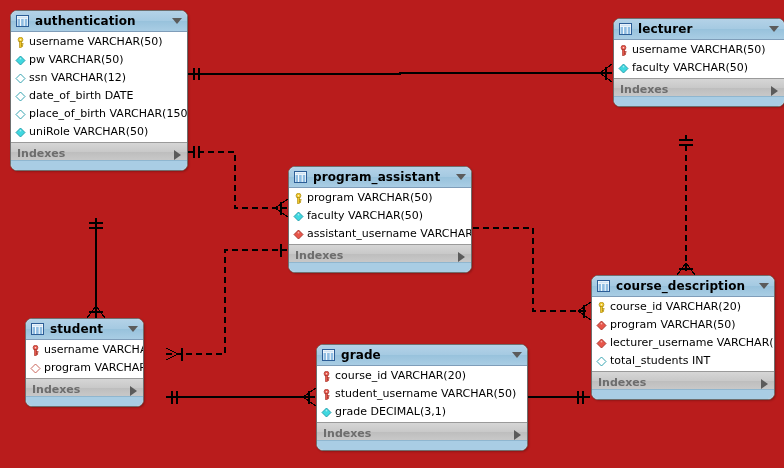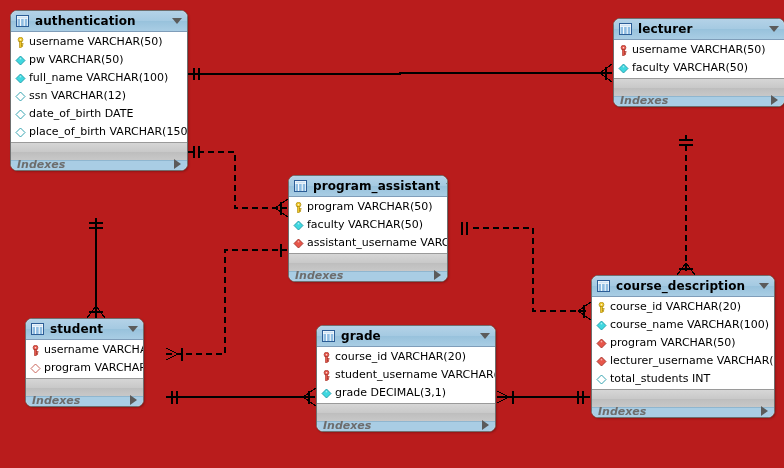--- a/index.html
+++ b/index.html
@@ -106,23 +106,22 @@
     color: #000000;
     line-height: 12px;
   }
 
   .tbl-indexes {
     height: 18px;
     box-sizing: border-box;
     background: linear-gradient(to bottom, #d6d6d6 0%, #c9c9c9 50%, #bdbdbd 51%, #c8c8c8 100%);
     border-top: 1px solid #9a9a9a;
     display: flex;
-    align-items: flex-start;
+    align-items: flex-end;
     padding: 16px 6px 0 6px;
-    font-style: italic;
   }
 
   .idx-label {
     font-size: 11px;
     font-weight: bold;
     color: #6d6d6d;
     flex: 1 1 auto;
     line-height: 12px;
   }
 
@@ -250,52 +249,52 @@
             <svg class="col-ico" viewBox="0 0 11 11" xmlns="http://www.w3.org/2000/svg">
               <polygon points="5.5,1 10,5.5 5.5,10 1,5.5" fill="#3fd8e0" stroke="#1f9aa8" stroke-width="0.9" stroke-linejoin="round"></polygon>
               <polygon points="5.5,2.4 6.6,4 5.5,4.6 4.4,4" fill="#ffffff" fill-opacity="0.55"></polygon>
             </svg>
           </span>
           <span class="col-name">pw VARCHAR(50)</span>
         </div>
         <div class="col-row">
           <span>
             <svg class="col-ico" viewBox="0 0 11 11" xmlns="http://www.w3.org/2000/svg">
+              <polygon points="5.5,1 10,5.5 5.5,10 1,5.5" fill="#ffffff" stroke="#1f9aa8" stroke-width="0.9" stroke-linejoin="round"></polygon>
+              <polygon points="5.5,2.4 6.6,4 5.5,4.6 4.4,4" fill="#ffffff" fill-opacity="0.55"></polygon>
+            </svg>
+          </span>
+          <span class="col-name">ssn VARCHAR(12)</span>
+        </div>
+        <div class="col-row">
+          <span>
+            <svg class="col-ico" viewBox="0 0 11 11" xmlns="http://www.w3.org/2000/svg">
+              <polygon points="5.5,1 10,5.5 5.5,10 1,5.5" fill="#ffffff" stroke="#1f9aa8" stroke-width="0.9" stroke-linejoin="round"></polygon>
+              <polygon points="5.5,2.4 6.6,4 5.5,4.6 4.4,4" fill="#ffffff" fill-opacity="0.55"></polygon>
+            </svg>
+          </span>
+          <span class="col-name">date_of_birth DATE</span>
+        </div>
+        <div class="col-row">
+          <span>
+            <svg class="col-ico" viewBox="0 0 11 11" xmlns="http://www.w3.org/2000/svg">
+              <polygon points="5.5,1 10,5.5 5.5,10 1,5.5" fill="#ffffff" stroke="#1f9aa8" stroke-width="0.9" stroke-linejoin="round"></polygon>
+              <polygon points="5.5,2.4 6.6,4 5.5,4.6 4.4,4" fill="#ffffff" fill-opacity="0.55"></polygon>
+            </svg>
+          </span>
+          <span class="col-name">place_of_birth VARCHAR(150)</span>
+        </div>
+        <div class="col-row">
+          <span>
+            <svg class="col-ico" viewBox="0 0 11 11" xmlns="http://www.w3.org/2000/svg">
               <polygon points="5.5,1 10,5.5 5.5,10 1,5.5" fill="#3fd8e0" stroke="#1f9aa8" stroke-width="0.9" stroke-linejoin="round"></polygon>
               <polygon points="5.5,2.4 6.6,4 5.5,4.6 4.4,4" fill="#ffffff" fill-opacity="0.55"></polygon>
             </svg>
           </span>
-          <span class="col-name">full_name VARCHAR(100)</span>
-        </div>
-        <div class="col-row">
-          <span>
-            <svg class="col-ico" viewBox="0 0 11 11" xmlns="http://www.w3.org/2000/svg">
-              <polygon points="5.5,1 10,5.5 5.5,10 1,5.5" fill="#ffffff" stroke="#1f9aa8" stroke-width="0.9" stroke-linejoin="round"></polygon>
-              <polygon points="5.5,2.4 6.6,4 5.5,4.6 4.4,4" fill="#ffffff" fill-opacity="0.55"></polygon>
-            </svg>
-          </span>
-          <span class="col-name">ssn VARCHAR(12)</span>
-        </div>
-        <div class="col-row">
-          <span>
-            <svg class="col-ico" viewBox="0 0 11 11" xmlns="http://www.w3.org/2000/svg">
-              <polygon points="5.5,1 10,5.5 5.5,10 1,5.5" fill="#ffffff" stroke="#1f9aa8" stroke-width="0.9" stroke-linejoin="round"></polygon>
-              <polygon points="5.5,2.4 6.6,4 5.5,4.6 4.4,4" fill="#ffffff" fill-opacity="0.55"></polygon>
-            </svg>
-          </span>
-          <span class="col-name">date_of_birth DATE</span>
-        </div>
-        <div class="col-row">
-          <span>
-            <svg class="col-ico" viewBox="0 0 11 11" xmlns="http://www.w3.org/2000/svg">
-              <polygon points="5.5,1 10,5.5 5.5,10 1,5.5" fill="#ffffff" stroke="#1f9aa8" stroke-width="0.9" stroke-linejoin="round"></polygon>
-              <polygon points="5.5,2.4 6.6,4 5.5,4.6 4.4,4" fill="#ffffff" fill-opacity="0.55"></polygon>
-            </svg>
-          </span>
-          <span class="col-name">place_of_birth VARCHAR(150)</span>
+          <span class="col-name">uniRole VARCHAR(50)</span>
         </div>
       </div>
       <div class="tbl-indexes">
         <span class="idx-label">Indexes</span>
         <span class="idx-arrow"></span>
       </div>
       <div class="tbl-footer"></div>
     </div>
 
   <div class="table-fig" id="tbl-1" style="left: 613px; top: 18px; width: 172px;">
@@ -335,21 +334,21 @@
           <span class="col-name">faculty VARCHAR(50)</span>
         </div>
       </div>
       <div class="tbl-indexes">
         <span class="idx-label">Indexes</span>
         <span class="idx-arrow"></span>
       </div>
       <div class="tbl-footer"></div>
     </div>
 
-  <div class="table-fig" id="tbl-2" style="left: 288px; top: 175px; width: 160px;">
+  <div class="table-fig" id="tbl-2" style="left: 288px; top: 166px; width: 184px;">
       <div class="tbl-header">
         <span>
           <svg class="tbl-icon" viewBox="0 0 13 12" xmlns="http://www.w3.org/2000/svg">
             <rect x="0.5" y="0.5" width="12" height="11" fill="#ffffff" stroke="#2c5d96" stroke-width="1"></rect>
             <rect x="1.5" y="1.5" width="10" height="2" fill="#cfe3f3"></rect>
             <rect x="1.5" y="4" width="2.6" height="7" fill="#8fbde2"></rect>
             <rect x="5.1" y="4" width="2.6" height="7" fill="#8fbde2"></rect>
             <rect x="8.7" y="4" width="2.6" height="7" fill="#8fbde2"></rect>
           </svg>
         </span>
@@ -418,29 +417,20 @@
               <rect x="4.5" y="4.4" width="2" height="6.2" fill="#f2c928" stroke="#a8860a" stroke-width="0.6"></rect>
               <rect x="6.3" y="6.4" width="1.8" height="1.2" fill="#f2c928" stroke="#a8860a" stroke-width="0.5"></rect>
               <rect x="6.3" y="8.6" width="1.5" height="1.1" fill="#f2c928" stroke="#a8860a" stroke-width="0.5"></rect>
             </svg>
           </span>
           <span class="col-name">course_id VARCHAR(20)</span>
         </div>
         <div class="col-row">
           <span>
             <svg class="col-ico" viewBox="0 0 11 11" xmlns="http://www.w3.org/2000/svg">
-              <polygon points="5.5,1 10,5.5 5.5,10 1,5.5" fill="#3fd8e0" stroke="#1f9aa8" stroke-width="0.9" stroke-linejoin="round"></polygon>
-              <polygon points="5.5,2.4 6.6,4 5.5,4.6 4.4,4" fill="#ffffff" fill-opacity="0.55"></polygon>
-            </svg>
-          </span>
-          <span class="col-name">course_name VARCHAR(100)</span>
-        </div>
-        <div class="col-row">
-          <span>
-            <svg class="col-ico" viewBox="0 0 11 11" xmlns="http://www.w3.org/2000/svg">
               <polygon points="5.5,1 10,5.5 5.5,10 1,5.5" fill="#e8564a" stroke="#a33229" stroke-width="0.9" stroke-linejoin="round"></polygon>
               <polygon points="5.5,2.4 6.6,4 5.5,4.6 4.4,4" fill="#ffffff" fill-opacity="0.55"></polygon>
             </svg>
           </span>
           <span class="col-name">program VARCHAR(50)</span>
         </div>
         <div class="col-row">
           <span>
             <svg class="col-ico" viewBox="0 0 11 11" xmlns="http://www.w3.org/2000/svg">
               <polygon points="5.5,1 10,5.5 5.5,10 1,5.5" fill="#e8564a" stroke="#a33229" stroke-width="0.9" stroke-linejoin="round"></polygon>
@@ -503,21 +493,21 @@
           <span class="col-name">program VARCHAR(50)</span>
         </div>
       </div>
       <div class="tbl-indexes">
         <span class="idx-label">Indexes</span>
         <span class="idx-arrow"></span>
       </div>
       <div class="tbl-footer"></div>
     </div>
 
-  <div class="table-fig" id="tbl-5" style="left: 316px; top: 325px; width: 180px;">
+  <div class="table-fig" id="tbl-5" style="left: 316px; top: 344px; width: 212px;">
       <div class="tbl-header">
         <span>
           <svg class="tbl-icon" viewBox="0 0 13 12" xmlns="http://www.w3.org/2000/svg">
             <rect x="0.5" y="0.5" width="12" height="11" fill="#ffffff" stroke="#2c5d96" stroke-width="1"></rect>
             <rect x="1.5" y="1.5" width="10" height="2" fill="#cfe3f3"></rect>
             <rect x="1.5" y="4" width="2.6" height="7" fill="#8fbde2"></rect>
             <rect x="5.1" y="4" width="2.6" height="7" fill="#8fbde2"></rect>
             <rect x="8.7" y="4" width="2.6" height="7" fill="#8fbde2"></rect>
           </svg>
         </span>

